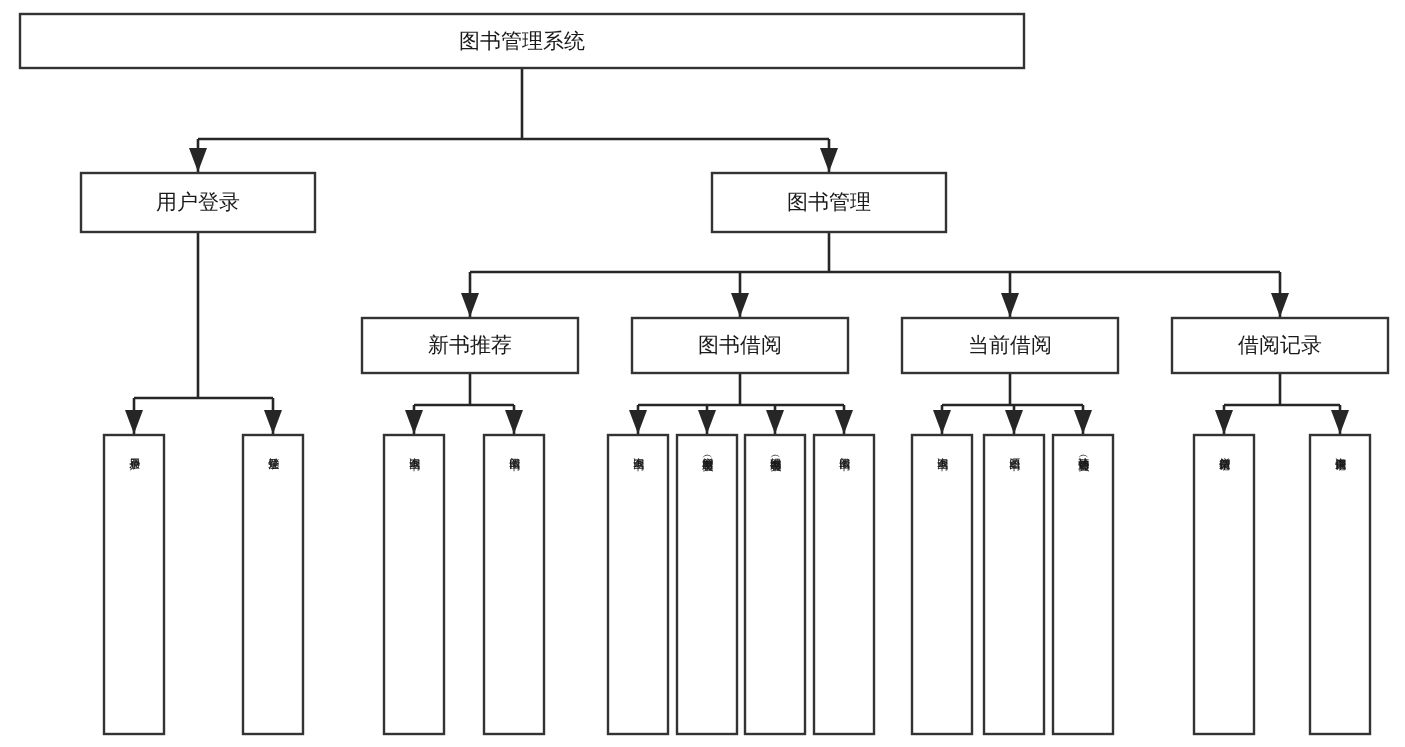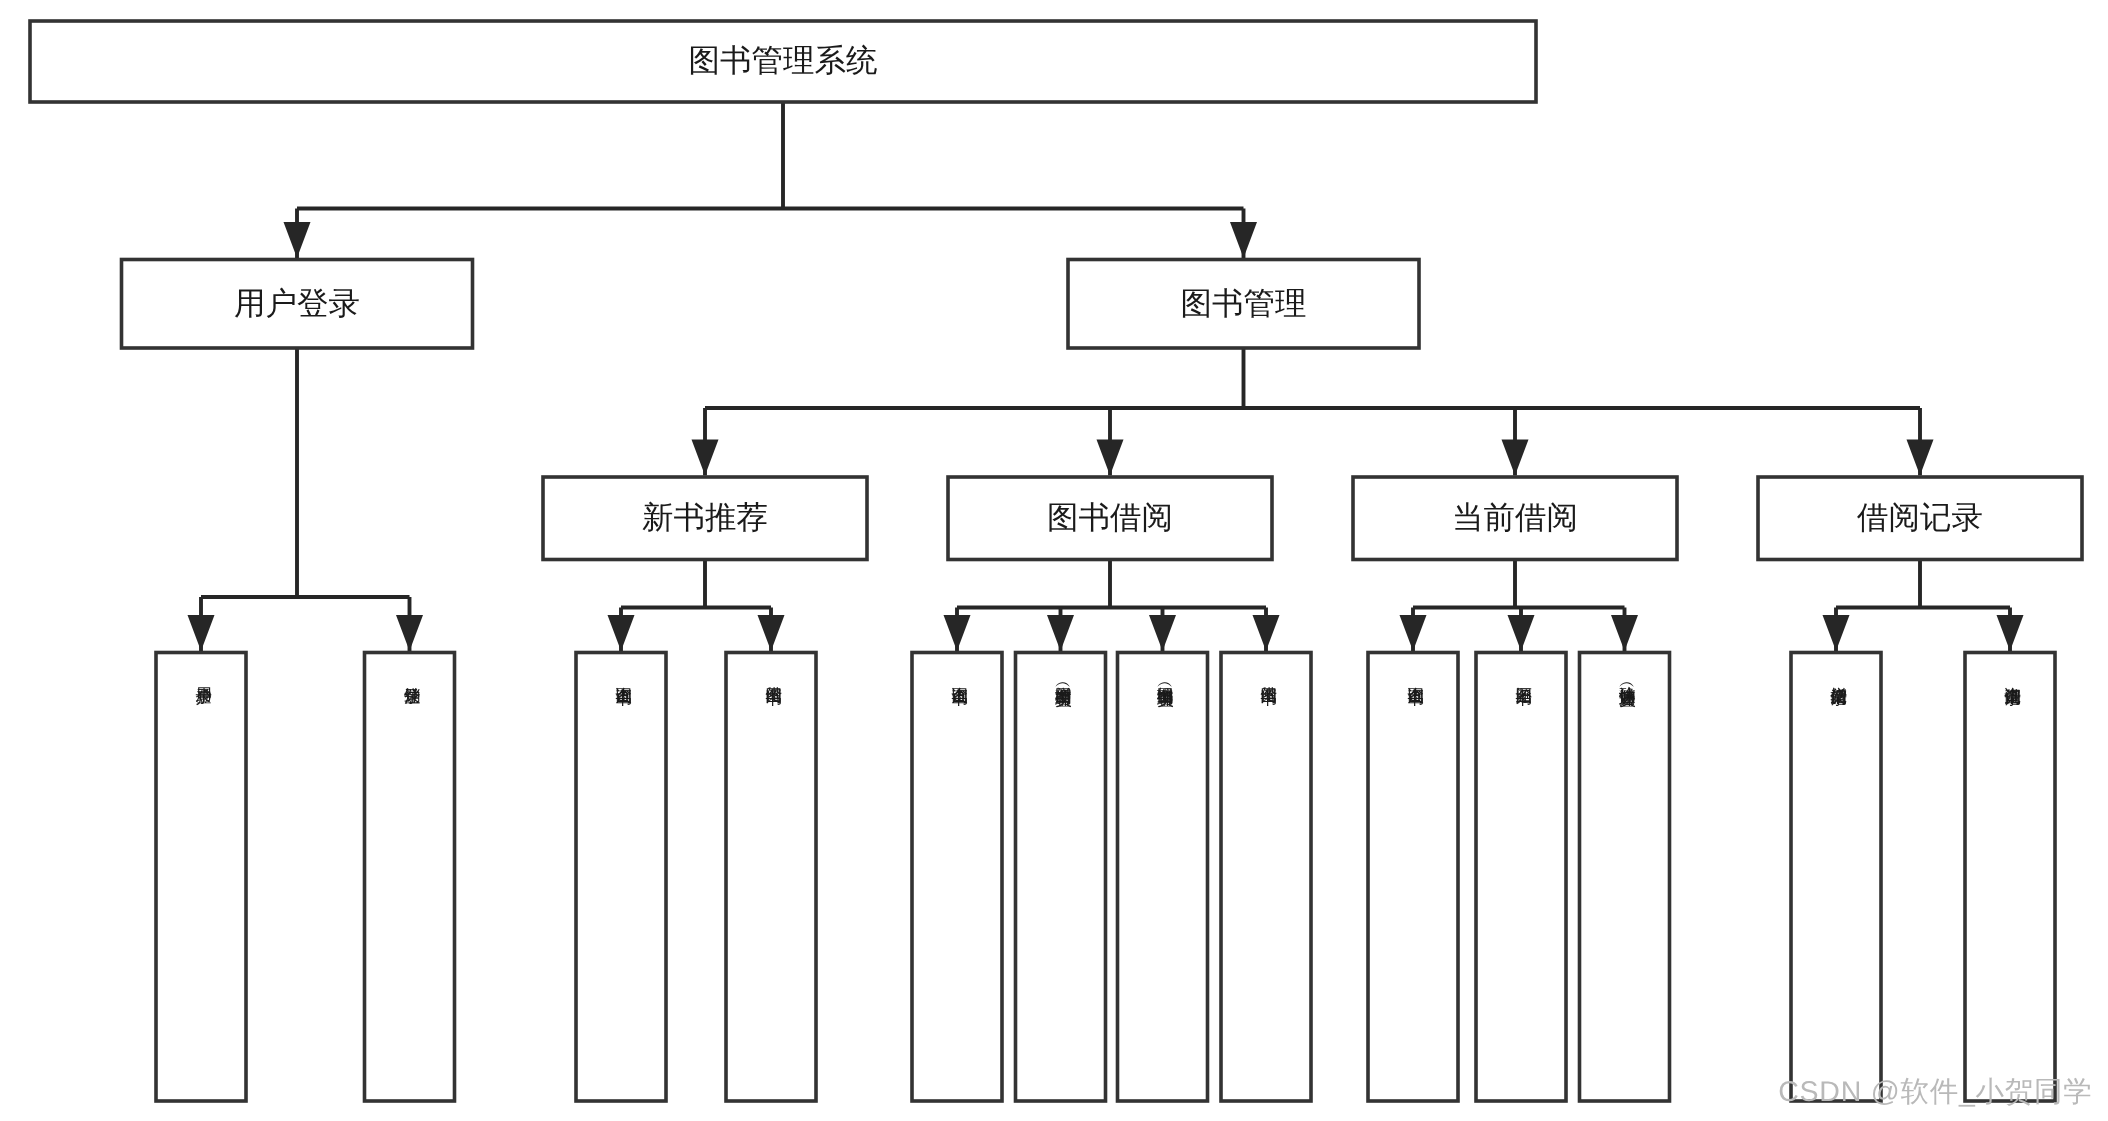--- a/index.html
+++ b/index.html
@@ -176,15 +176,14 @@
       <div class="vert-label" style="left: 677px; top: 435px; width: 60px; height: 299px; padding-top: 14px; box-sizing: border-box; font-size: 11px; letter-spacing: 0.5px;">新增图书（管理员）</div>
       <div class="vert-label" style="left: 745px; top: 435px; width: 60px; height: 299px; padding-top: 14px; box-sizing: border-box; font-size: 11px; letter-spacing: 0.5px;">编辑图书（管理员）</div>
       <div class="vert-label" style="left: 814px; top: 435px; width: 60px; height: 299px; padding-top: 14px; box-sizing: border-box; font-size: 11px; letter-spacing: 0.5px;">借阅图书</div>
       <div class="vert-label" style="left: 912px; top: 435px; width: 60px; height: 299px; padding-top: 14px; box-sizing: border-box; font-size: 11px; letter-spacing: 0.5px;">查询图书</div>
       <div class="vert-label" style="left: 984px; top: 435px; width: 60px; height: 299px; padding-top: 14px; box-sizing: border-box; font-size: 11px; letter-spacing: 0.5px;">归还图书</div>
       <div class="vert-label" style="left: 1053px; top: 435px; width: 60px; height: 299px; padding-top: 14px; box-sizing: border-box; font-size: 11px; letter-spacing: 0.5px;">确认归还（管理员）</div>
       <div class="vert-label" style="left: 1194px; top: 435px; width: 60px; height: 299px; padding-top: 14px; box-sizing: border-box; font-size: 11px; letter-spacing: 0.5px;">新增借阅记录</div>
       <div class="vert-label" style="left: 1310px; top: 435px; width: 60px; height: 299px; padding-top: 14px; box-sizing: border-box; font-size: 11px; letter-spacing: 0.5px;">查询借阅记录</div>
     </div>
 
-  <div class="watermark">CSDN @软件_小贺同学</div>
 
 </div>
 
 </body></html>

